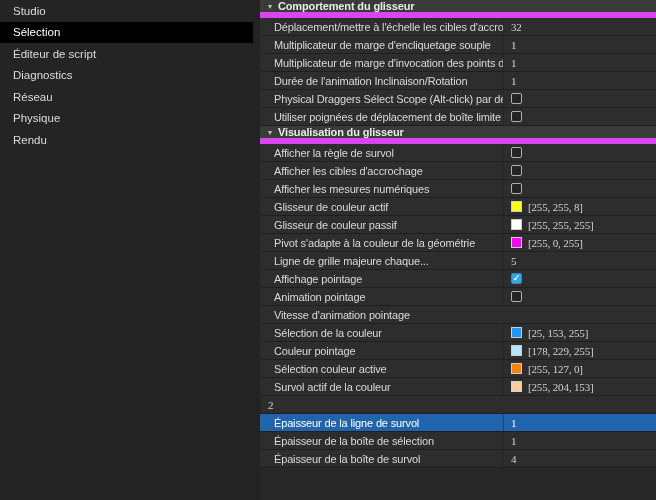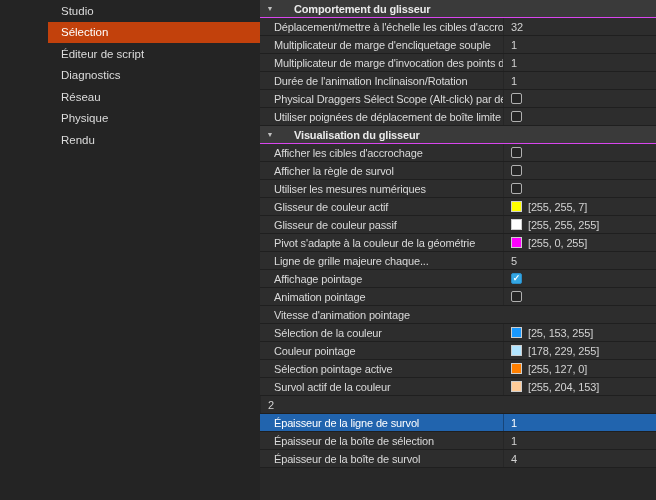--- a/index.html
+++ b/index.html
@@ -8,31 +8,30 @@
     width:656px;height:500px;
     background:#232323;
     font-family:"Liberation Sans",sans-serif;
     overflow:hidden;
     -webkit-font-smoothing:antialiased;
   }
   
   #sidebar{
     position:absolute;left:0;top:0;width:253px;height:500px;
     background:#242424;
-    padding-left:48px;
   }
   .side-item{
     height:21.5px;
     display:flex;align-items:center;
     padding-left:13px;
     font-size:11.5px;color:#dcdcdc;
     cursor:default;
     white-space:nowrap;
   }
-  .side-item.selected{background:#c2410c;color:#ffffff;}
+  .side-item.selected{background:#000000;color:#ffffff;}
   
   #panel{
     position:absolute;left:260px;top:0;width:396px;height:500px;
     background:#282828;
   }
   .row{
     height:18px;box-sizing:border-box;
     border-bottom:1px solid #1f1f1f;
     display:flex;align-items:stretch;
     background:#2d2d2d;
@@ -46,26 +45,27 @@
     padding-left:14px;
     overflow:hidden;
   }
   .row .value-cell{
     flex:1;
     display:flex;align-items:center;
     border-left:1px solid #262626;
     padding-left:7px;
     color:#d2d2d2;
     overflow:hidden;
+    font-family:Liberation Serif, serif;
   }
   .row.section{
     background:#3a3a3a;
-    border-bottom:1px solid #d946ef;
+    border-bottom:6px solid #d946ef;
     align-items:center;
-    font-weight:bold;color:#eaeaea;gap:16px;
+    font-weight:bold;color:#eaeaea;
   }
   .row.section .tri{
     width:10px;margin-left:5px;
     font-size:7px;color:#c0c0c0;
     display:flex;align-items:center;justify-content:center;
     transform:translateY(-0.5px);
   }
   .row.section .sec-label{margin-left:3px;}
   .row.selected{background:#2164ae;}
   .row.selected .label-cell{color:#ffffff;}
@@ -153,42 +153,42 @@
         <div class="label-cell">Utiliser poignées de déplacement de boîte limite</div>
         <div class="value-cell">
           <div class="checkbox"></div>
         </div>
       </div>
       <div class="row section">
         <span class="tri">▼</span>
         <span class="sec-label">Visualisation du glisseur</span>
       </div>
       <div class="row">
+        <div class="label-cell">Afficher la règle de survol</div>
+        <div class="value-cell">
+          <div class="checkbox"></div>
+        </div>
+      </div>
+      <div class="row">
         <div class="label-cell">Afficher les cibles d'accrochage</div>
         <div class="value-cell">
           <div class="checkbox"></div>
         </div>
       </div>
       <div class="row">
-        <div class="label-cell">Afficher la règle de survol</div>
-        <div class="value-cell">
-          <div class="checkbox"></div>
-        </div>
-      </div>
-      <div class="row">
-        <div class="label-cell">Utiliser les mesures numériques</div>
+        <div class="label-cell">Afficher les mesures numériques</div>
         <div class="value-cell">
           <div class="checkbox"></div>
         </div>
       </div>
       <div class="row">
         <div class="label-cell">Glisseur de couleur actif</div>
         <div class="value-cell">
           <span class="swatch" style="background: rgb(255, 255, 0);"></span>
-          <span>[255, 255, 7]</span>
+          <span>[255, 255, 8]</span>
         </div>
       </div>
       <div class="row">
         <div class="label-cell">Glisseur de couleur passif</div>
         <div class="value-cell">
           <span class="swatch" style="background: rgb(255, 255, 255);"></span>
           <span>[255, 255, 255]</span>
         </div>
       </div>
       <div class="row">
@@ -227,21 +227,21 @@
         </div>
       </div>
       <div class="row">
         <div class="label-cell">Couleur pointage</div>
         <div class="value-cell">
           <span class="swatch" style="background: rgb(178, 229, 255);"></span>
           <span>[178, 229, 255]</span>
         </div>
       </div>
       <div class="row">
-        <div class="label-cell">Sélection pointage active</div>
+        <div class="label-cell">Sélection couleur active</div>
         <div class="value-cell">
           <span class="swatch" style="background: rgb(255, 127, 0);"></span>
           <span>[255, 127, 0]</span>
         </div>
       </div>
       <div class="row">
         <div class="label-cell">Survol actif de la couleur</div>
         <div class="value-cell">
           <span class="swatch" style="background: rgb(255, 204, 153);"></span>
           <span>[255, 204, 153]</span>

